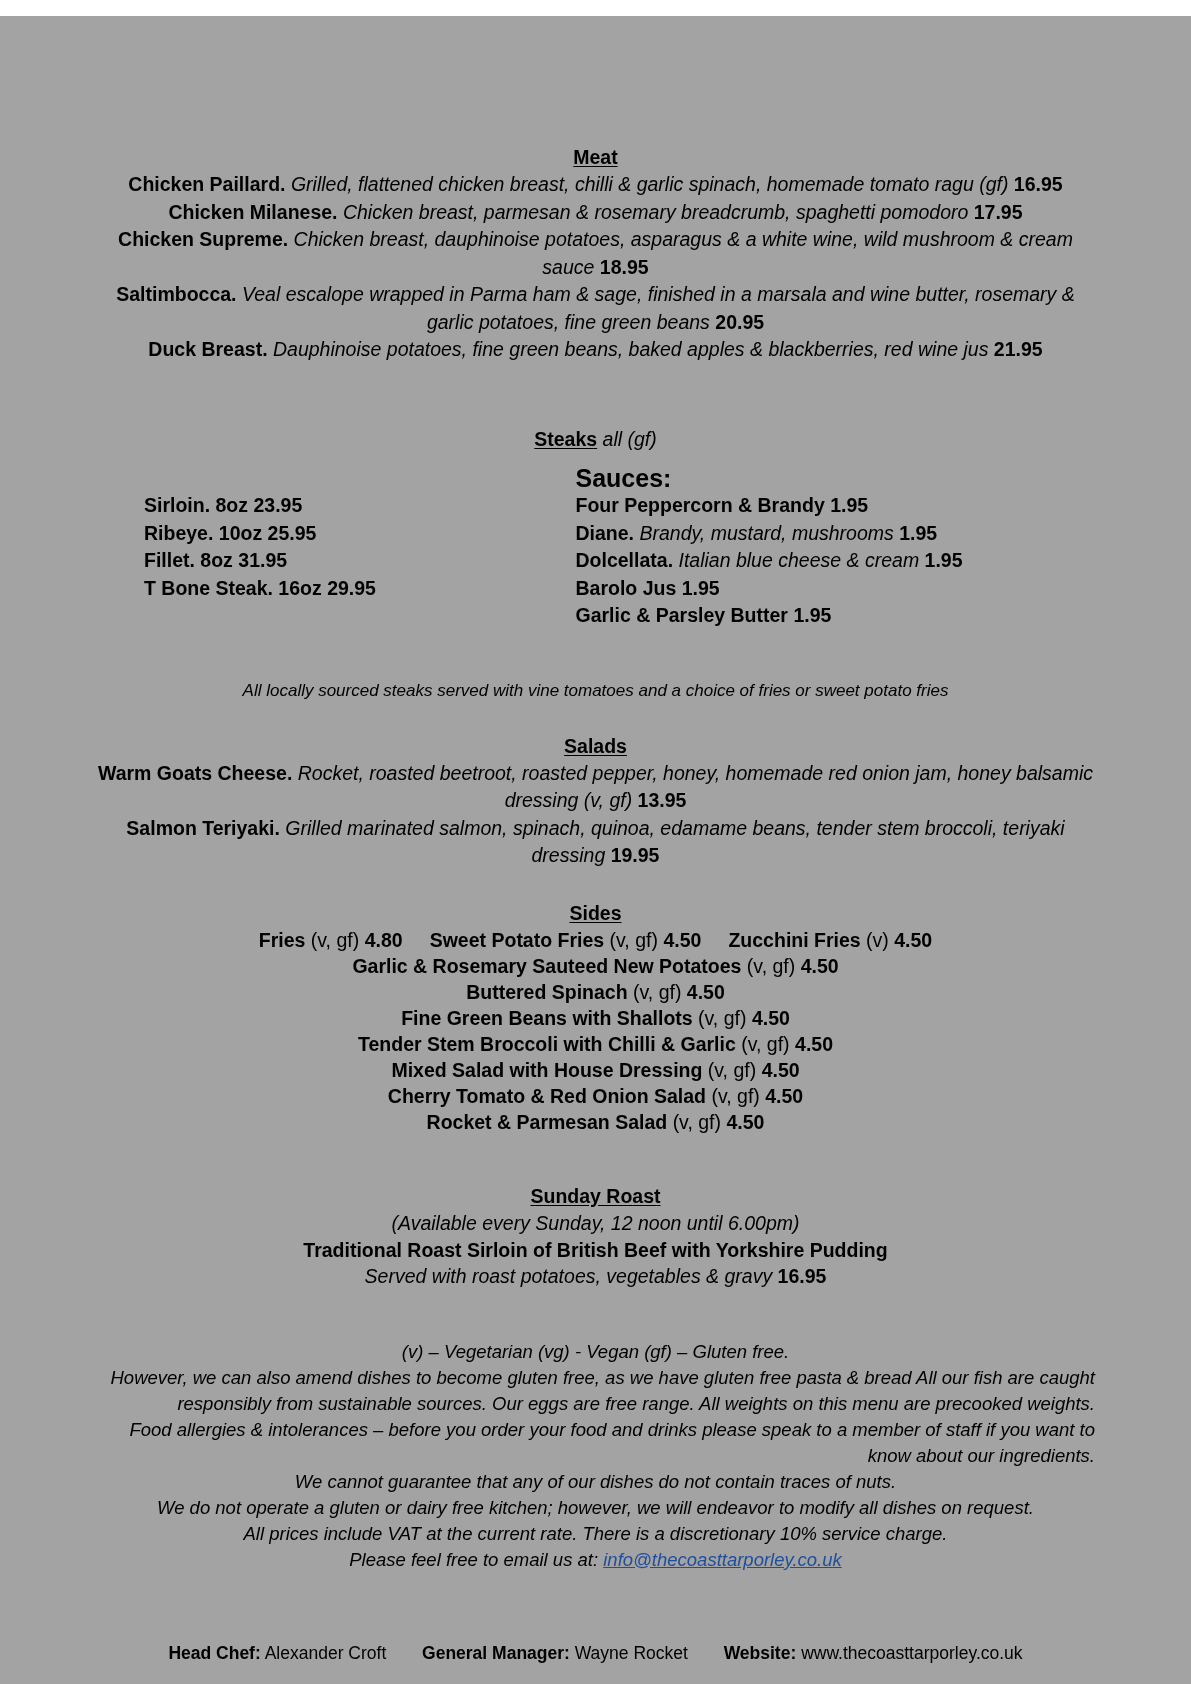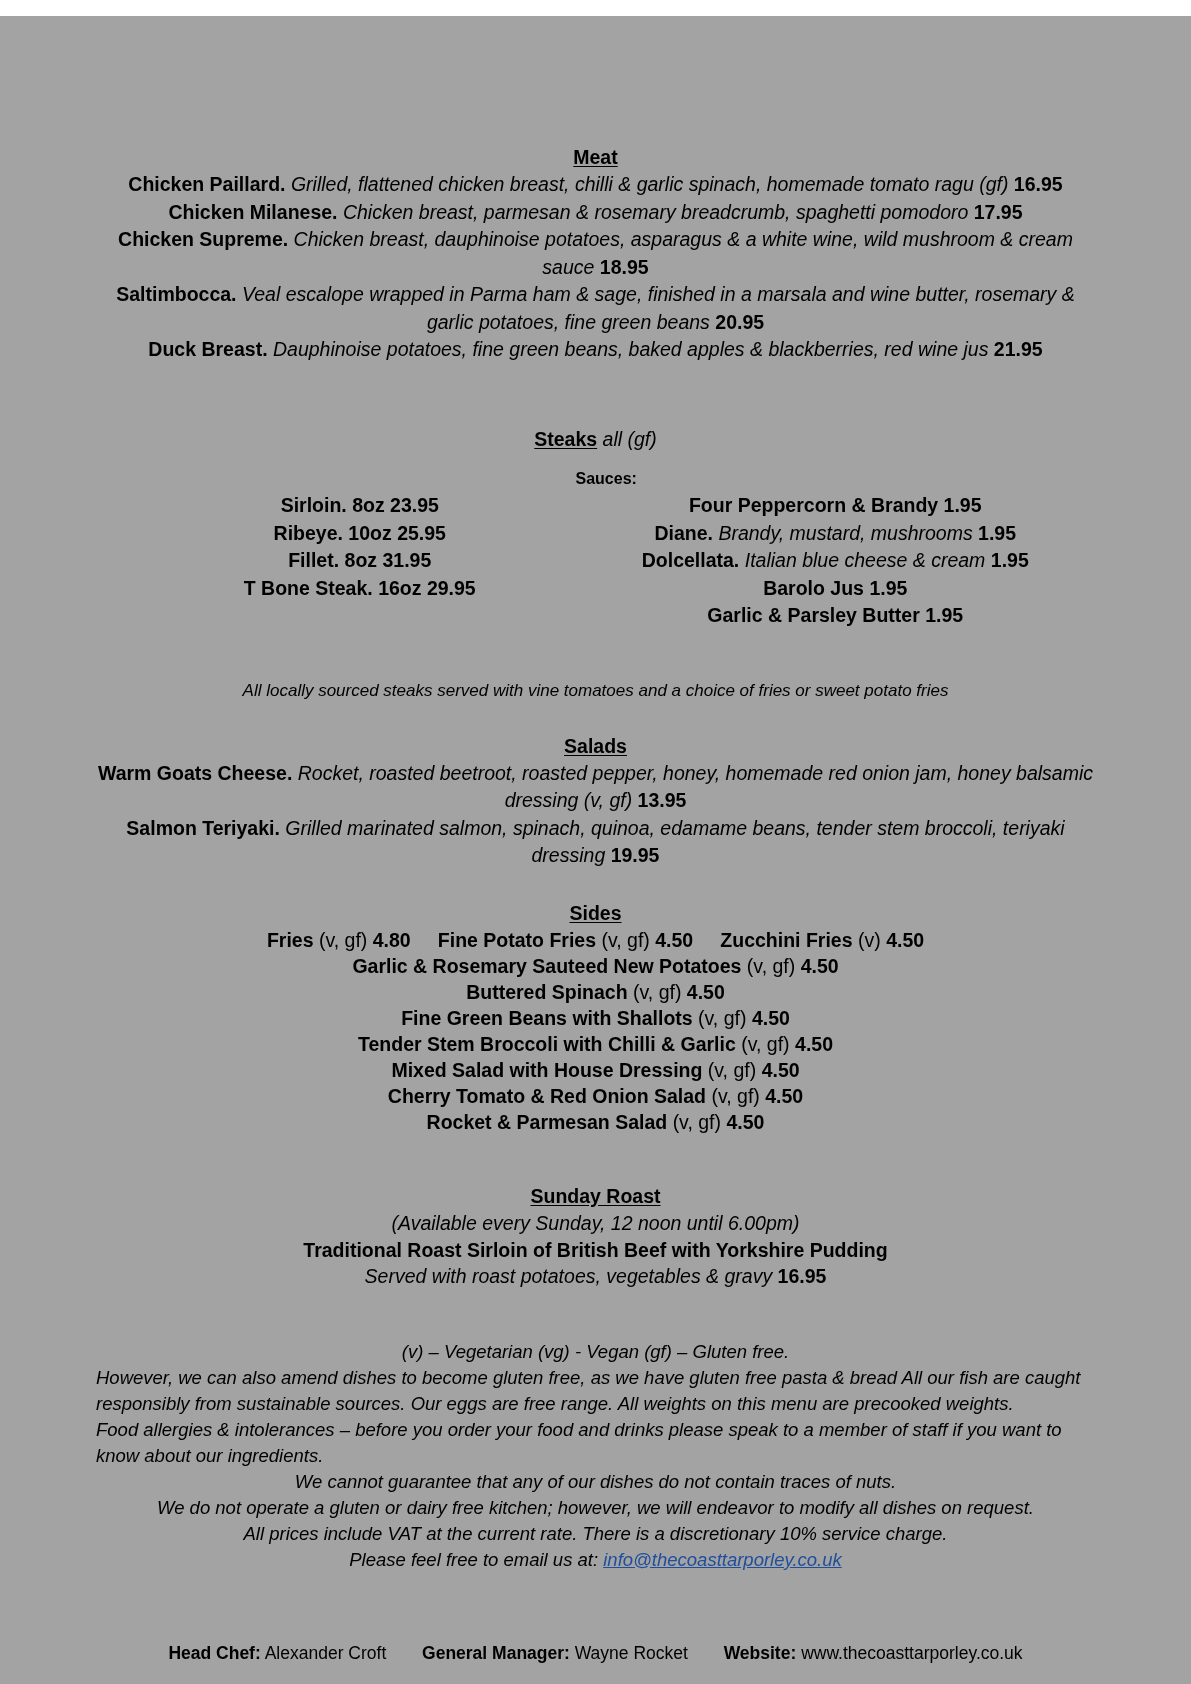--- a/index.html
+++ b/index.html
@@ -78,28 +78,27 @@
   .steaks-col-right {
     width: 52%;
     box-sizing: border-box;
   }
   .steak-line {
     font-size: 19.5px;
     line-height: 27.5px;
     font-weight: bold;
     white-space: nowrap;
     font-style: normal;
-    text-align: center;
   }
   .steak-line .sdesc {
     font-weight: normal;
     font-style: italic;
   }
   .sauce-head {
-    font-size: 16px;
+    font-size: 25px;
     line-height: 27.5px;
     font-weight: bold;
   }
   .blank-line { height: 27.5px; }
 
   
   .side-line {
     text-align: center;
     font-size: 19.5px;
     line-height: 26px;
@@ -112,21 +111,21 @@
 
   
   .foot-line {
     text-align: center;
     font-style: italic;
     font-size: 18.5px;
     line-height: 26px;
     margin: 0;
   }
   .foot-para {
-    text-align: left;
+    text-align: right;
     font-style: italic;
     font-size: 18.5px;
     line-height: 26px;
     margin: 0;
   }
   a.email {
     color: #1f4e9c;
     text-decoration: underline;
     font-style: italic;
   }
@@ -260,21 +259,21 @@
   <div class="gap-md"></div>
 
   <div>
     <p class="section-head"><span class="u">Sides</span></p>
 
     <p class="side-line">
       <span>Fries</span>
       <span class="tag">(v, gf)</span>
       <span>4.80</span>
       <span class="sep">&nbsp;&nbsp;&nbsp;</span>
-      <span>Fine Potato Fries</span>
+      <span>Sweet Potato Fries</span>
       <span class="tag">(v, gf)</span>
       <span>4.50</span>
       <span class="sep">&nbsp;&nbsp;&nbsp;</span>
       <span>Zucchini Fries</span>
       <span class="tag">(v)</span>
       <span>4.50</span>
     </p>
 
     <p class="side-line">
       <span>Garlic &amp; Rosemary  Sauteed New Potatoes</span>

